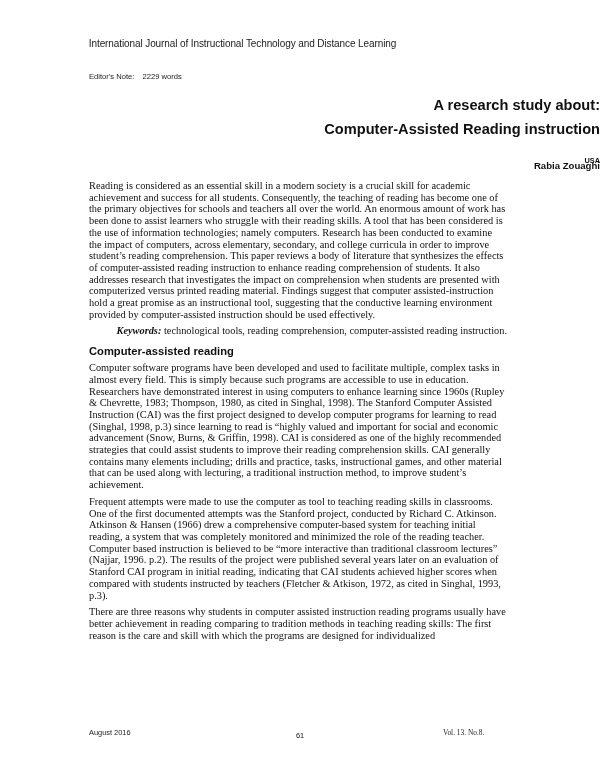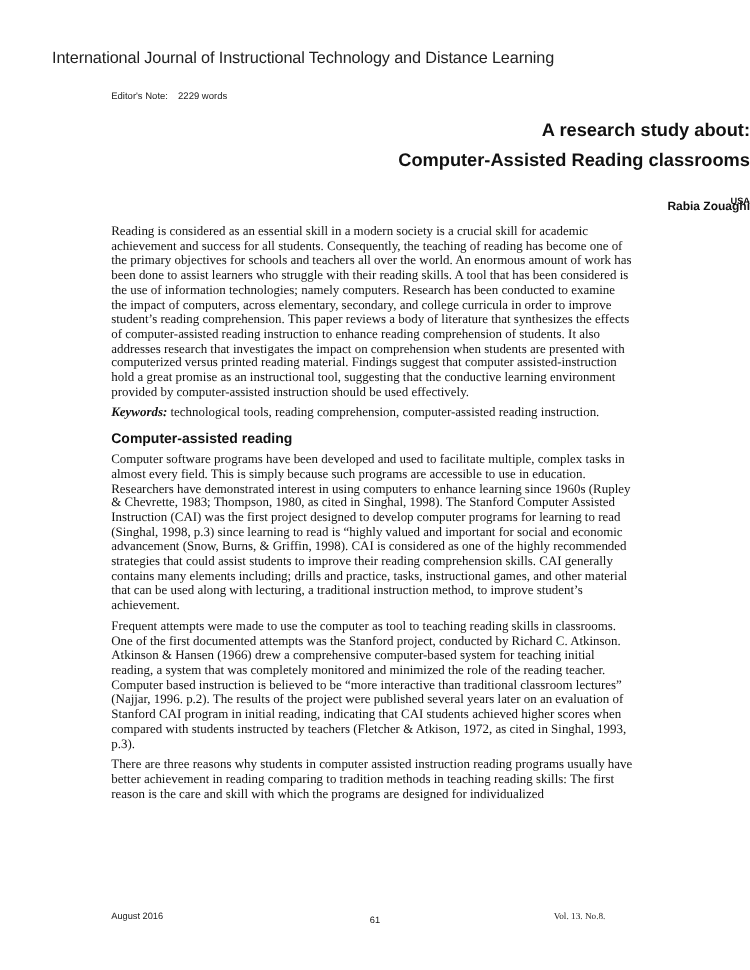--- a/index.html
+++ b/index.html
@@ -1,19 +1,19 @@
 <!DOCTYPE html>
 <html><head>
   <meta charset="utf-8">
   <style>
     html, body { margin: 0; padding: 0; background: #ffffff; }
     body { width: 600px; height: 776px; position: relative; overflow: hidden; color: #111; }
     .running-head {
       position: absolute; top: 38px; left: 0; width: 485px; text-align: center;
-      font-family: "Liberation Sans", sans-serif; font-size: 13px; color: #222; letter-spacing: -0.1px;
+      font-family: "Liberation Sans", sans-serif; font-size: 10px; color: #222; letter-spacing: -0.1px;
     }
     .editor-note {
       position: absolute; top: 72px; left: 89px;
       font-family: "Liberation Sans", sans-serif; font-size: 7.6px; color: #222;
     }
     .editor-note span + span { margin-left: 6px; text-align: center; }
     .title {
       position: absolute; left: 0; width: 600px; text-align: right;
       font-family: "Liberation Sans", sans-serif; font-weight: bold; color: #111; margin: 0;
     }
@@ -23,42 +23,42 @@
     .affil { top: 156px; font-size: 7.4px; }
     .content {
       position: absolute; top: 180px; left: 89px; width: 418px;
       font-family: "Liberation Serif", serif; font-size: 10.35px; line-height: 11.7px; color: #111;
     }
     .content h2 {
       font-family: "Liberation Sans", sans-serif; font-weight: bold; font-size: 11.2px;
       margin: 0 0 4px 0; line-height: 13px; color: #111;
     }
     .content p { margin: 0 0 5px 0; }
-    .content .kw { margin-top: 5px; margin-bottom: 8px; }
+    .content .kw { margin-top: 5px; margin-bottom: 8px; text-align: right; }
     .content .kw b { font-style: italic; }
     .content .sec2 { margin-top: 0; }
     .footer {
       position: absolute; top: 728px; font-family: "Liberation Sans", sans-serif; font-size: 7.4px; color: #222;
     }
     .footer-left { left: 89px; text-align: right; }
     .footer-center { left: 0; width: 600px; text-align: center; top: 731px; color: #111; }
     .footer-right { left: 443px; font-family: Liberation Serif, serif; }
   </style>
 </head>
 <body>
 
 <div class="running-head">International Journal of Instructional Technology and Distance Learning</div>
 
 <div class="editor-note">
   <span>Editor's Note:</span>
   <span>2229 words</span>
 </div>
 
 <h1 class="title title1">A research study about:</h1>
-<h1 class="title title2">Computer-Assisted Reading classrooms</h1>
+<h1 class="title title2">Computer-Assisted Reading instruction</h1>
 <div class="title author">Rabia Zouaghi</div>
 <div class="title affil">USA</div>
 
 <div class="content">
   <p>Reading is considered as an essential skill in a modern society is a crucial skill for academic achievement and success for all students. Consequently, the teaching of reading has become one of the primary objectives for schools and teachers all over the world. An enormous amount of work has been done to assist learners who struggle with their reading skills. A tool that has been considered is the use of information technologies; namely computers. Research has been conducted to examine the impact of computers, across elementary, secondary, and college curricula in order to improve student’s reading comprehension. This paper reviews a body of literature that synthesizes the effects of computer-assisted reading instruction to enhance reading comprehension of students. It also addresses research that investigates the impact on comprehension when students are presented with computerized versus printed reading material. Findings suggest that computer assisted-instruction hold a great promise as an instructional tool, suggesting that the conductive learning environment provided by computer-assisted instruction should be used effectively.</p>
   <p class="kw"><b>Keywords:</b><span> technological tools, reading comprehension, computer-assisted reading instruction.</span></p>
 
   <h2 class="sec2">Computer-assisted reading</h2>
   <p>Computer software programs have been developed and used to facilitate multiple, complex tasks in almost every field. This is simply because such programs are accessible to use in education. Researchers have demonstrated interest in using computers to enhance learning since 1960s (Rupley &amp; Chevrette, 1983; Thompson, 1980, as cited in Singhal, 1998). The Stanford Computer Assisted Instruction (CAI) was the first project designed to develop computer programs for learning to read (Singhal, 1998, p.3) since learning to read is “highly valued and important for social and economic advancement (Snow, Burns, &amp; Griffin, 1998). CAI is considered as one of the highly recommended strategies that could assist students to improve their reading comprehension skills. CAI generally contains many elements including; drills and practice, tasks, instructional games, and other material that can be used along with lecturing, a traditional instruction method, to improve student’s achievement.</p>
   <p>Frequent attempts were made to use the computer as tool to teaching reading skills in classrooms. One of the first documented attempts was the Stanford project, conducted by Richard C. Atkinson. Atkinson &amp; Hansen (1966) drew a comprehensive computer-based system for teaching initial reading, a system that was completely monitored and minimized the role of the reading teacher. Computer based instruction is believed to be “more interactive than traditional classroom lectures” (Najjar, 1996. p.2). The results of the project were published several years later on an evaluation of Stanford CAI program in initial reading, indicating that CAI students achieved higher scores when compared with students instructed by teachers (Fletcher &amp; Atkison, 1972, as cited in Singhal, 1993, p.3).</p>

